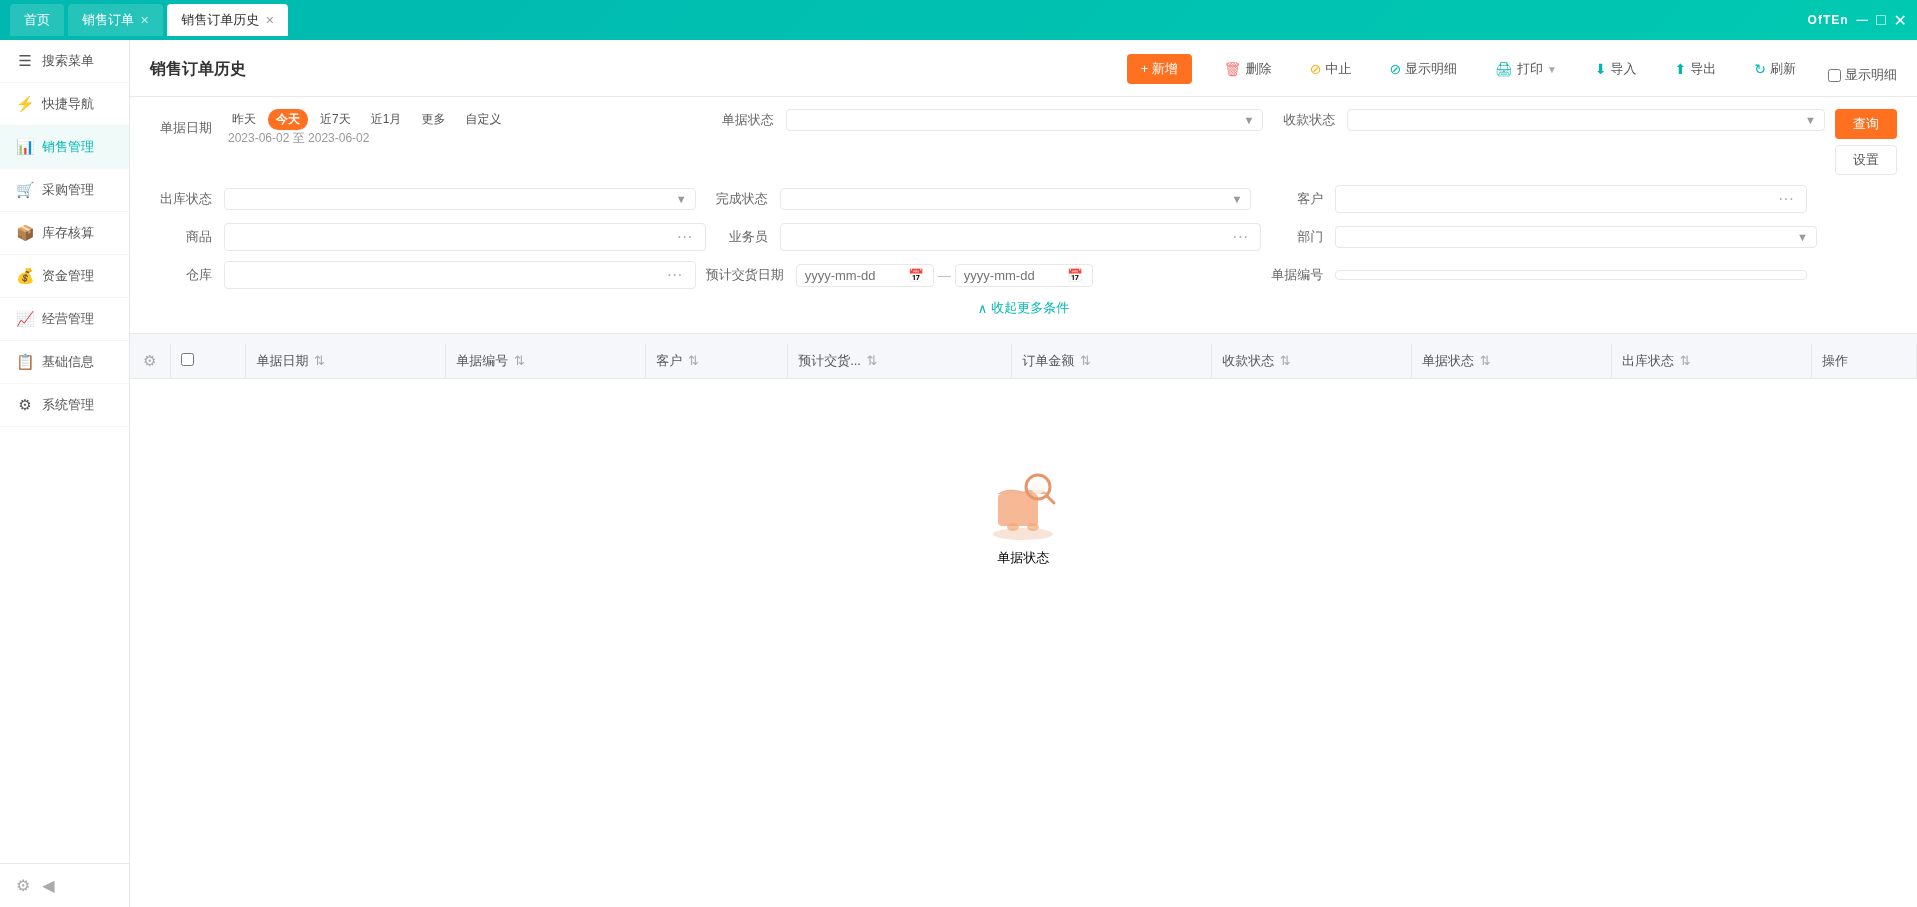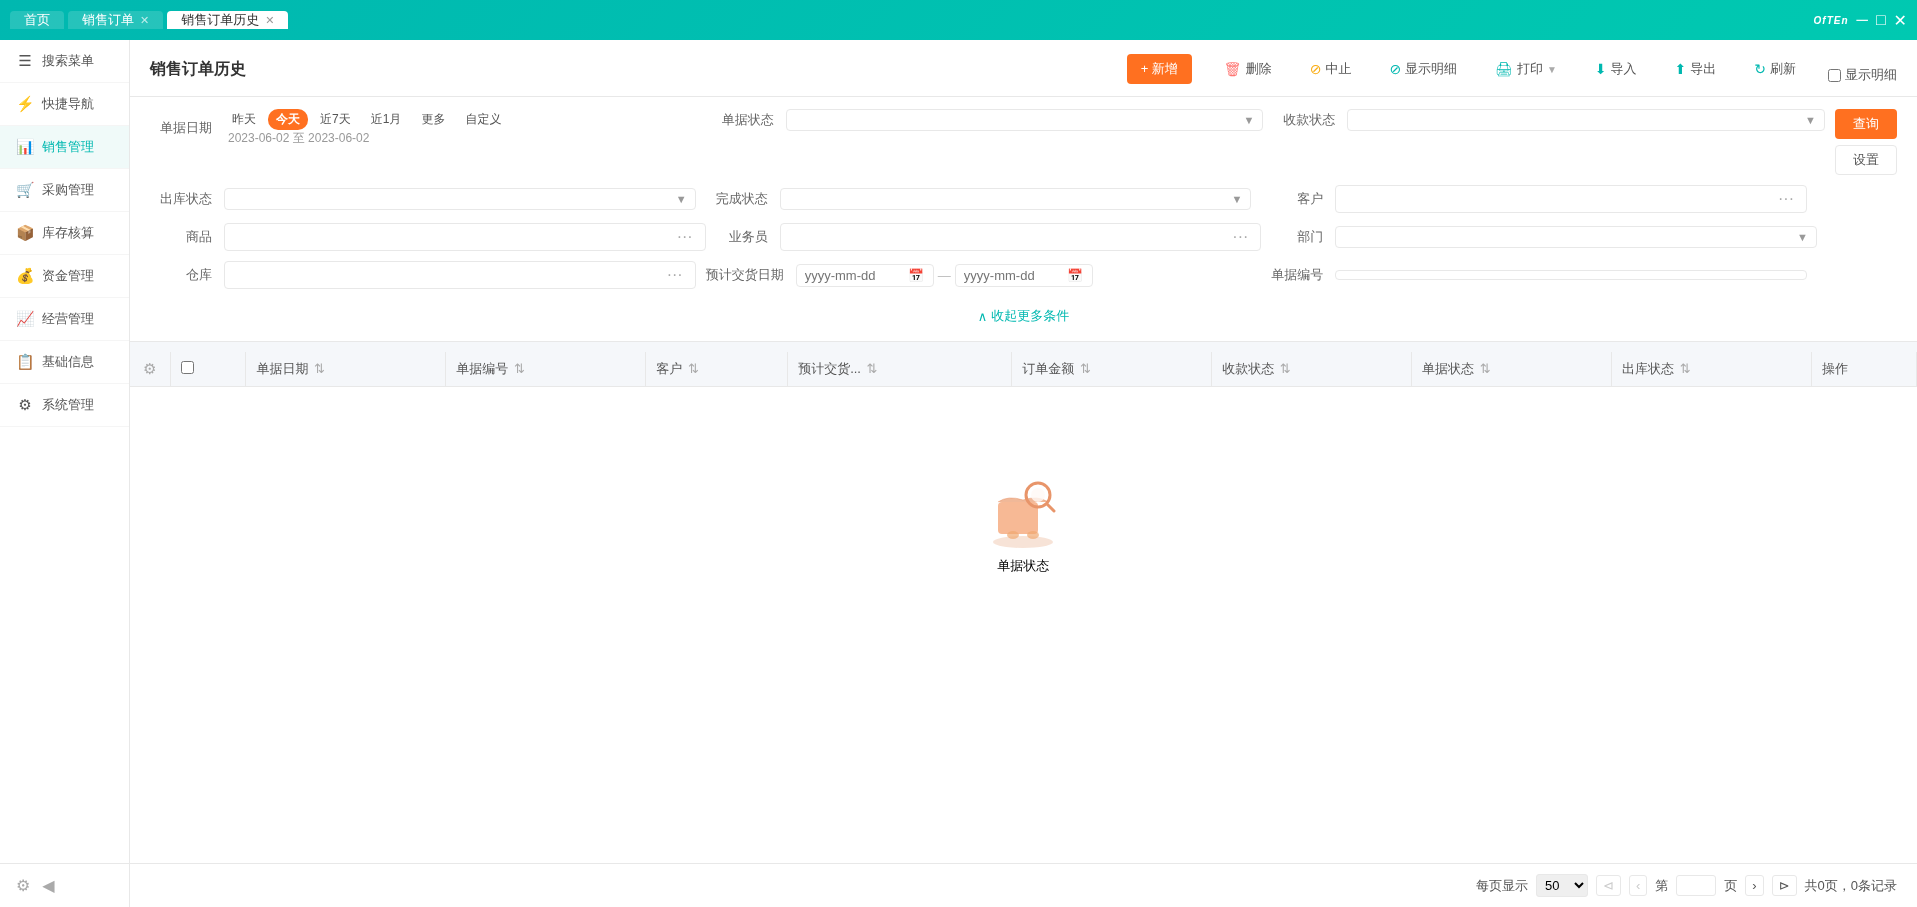--- a/index.html
+++ b/index.html
@@ -11,21 +11,21 @@
       height: 40px;
       display: flex;
       align-items: center;
       padding: 0 10px;
       flex-shrink: 0;
     }
     .tab-item {
       background: rgba(255,255,255,0.15);
       color: #fff;
       padding: 0 14px;
-      height: 18px;
+      height: 32px;
       display: flex;
       align-items: center;
       border-radius: 4px 4px 0 0;
       margin-right: 4px;
       font-size: 13px;
       cursor: pointer;
       gap: 6px;
     }
     .tab-item.active {
       background: #fff;
@@ -351,21 +351,21 @@
   </div>
   <div class="tab-item">
     <span>销售订单</span>
     <span class="tab-close">✕</span>
   </div>
   <div class="tab-item active">
     <span>销售订单历史</span>
     <span class="tab-close">✕</span>
   </div>
   <div class="top-bar-right">
-    <span style="font-style:italic;font-weight:bold;font-size:10px;letter-spacing:1px;">OfTEn</span>
+    <span style="font-weight:bold;font-size:12px;letter-spacing:1px;">OfTEn</span>
     <span style="cursor:pointer;font-size:16px;">─</span>
     <span style="cursor:pointer;font-size:16px;">□</span>
     <span style="cursor:pointer;font-size:16px;">✕</span>
   </div>
 </div>
 
 <div class="main-layout">
 
   <div class="sidebar">
     <div class="sidebar-item">
@@ -531,21 +531,21 @@
         <div class="filter-cell">
           <span class="filter-label">部门</span>
           <div class="filter-select" style="flex:1;">
             <span style="color:#bbb;"></span>
             <span class="select-arrow">▼</span>
           </div>
         </div>
         <div style="width:80px;"></div>
       </div>
 
-      <div style="display:grid;grid-template-columns:1fr 1fr 1fr auto;gap:10px;align-items:center;margin-bottom:14px;">
+      <div style="display:grid;grid-template-columns:1fr 1fr 1fr auto;gap:10px;align-items:center;margin-bottom:6px;">
         <div class="filter-cell">
           <span class="filter-label">仓库</span>
           <div style="flex:1;border:1px solid #e8e8e8;border-radius:4px;padding:4px 8px;display:flex;align-items:center;justify-content:flex-end;">
             <span class="dots-btn">···</span>
           </div>
         </div>
         <div class="filter-cell">
           <span class="filter-label">预计交货日期</span>
           <div style="display:flex;align-items:center;gap:4px;flex:1;">
             <div class="date-input-wrap" style="min-width:120px;">
@@ -640,31 +640,15 @@
                   <ellipse cx="55" cy="68" rx="6" ry="4" fill="#f0a870" opacity="0.7"></ellipse>
                 </svg>
                 <span>单据状态</span>
               </div>
             </td>
           </tr>
         </tbody>
       </table>
     </div>
 
-    <div class="pagination-bar">
-      <span>每页显示</span>
-      <select class="page-size-select">
-        <option value="20">20</option>
-        <option value="50" selected="">50</option>
-        <option value="100">100</option>
-      </select>
-      <button class="page-nav-btn" disabled="">⊲</button>
-      <button class="page-nav-btn" disabled="">‹</button>
-      <span>第</span>
-      <input class="page-input" style="">
-      <span>页</span>
-      <button class="page-nav-btn">›</button>
-      <button class="page-nav-btn">⊳</button>
-      <span>共0页，0条记录</span>
-    </div>
 
   </div>
 </div>
 
 </body></html>

